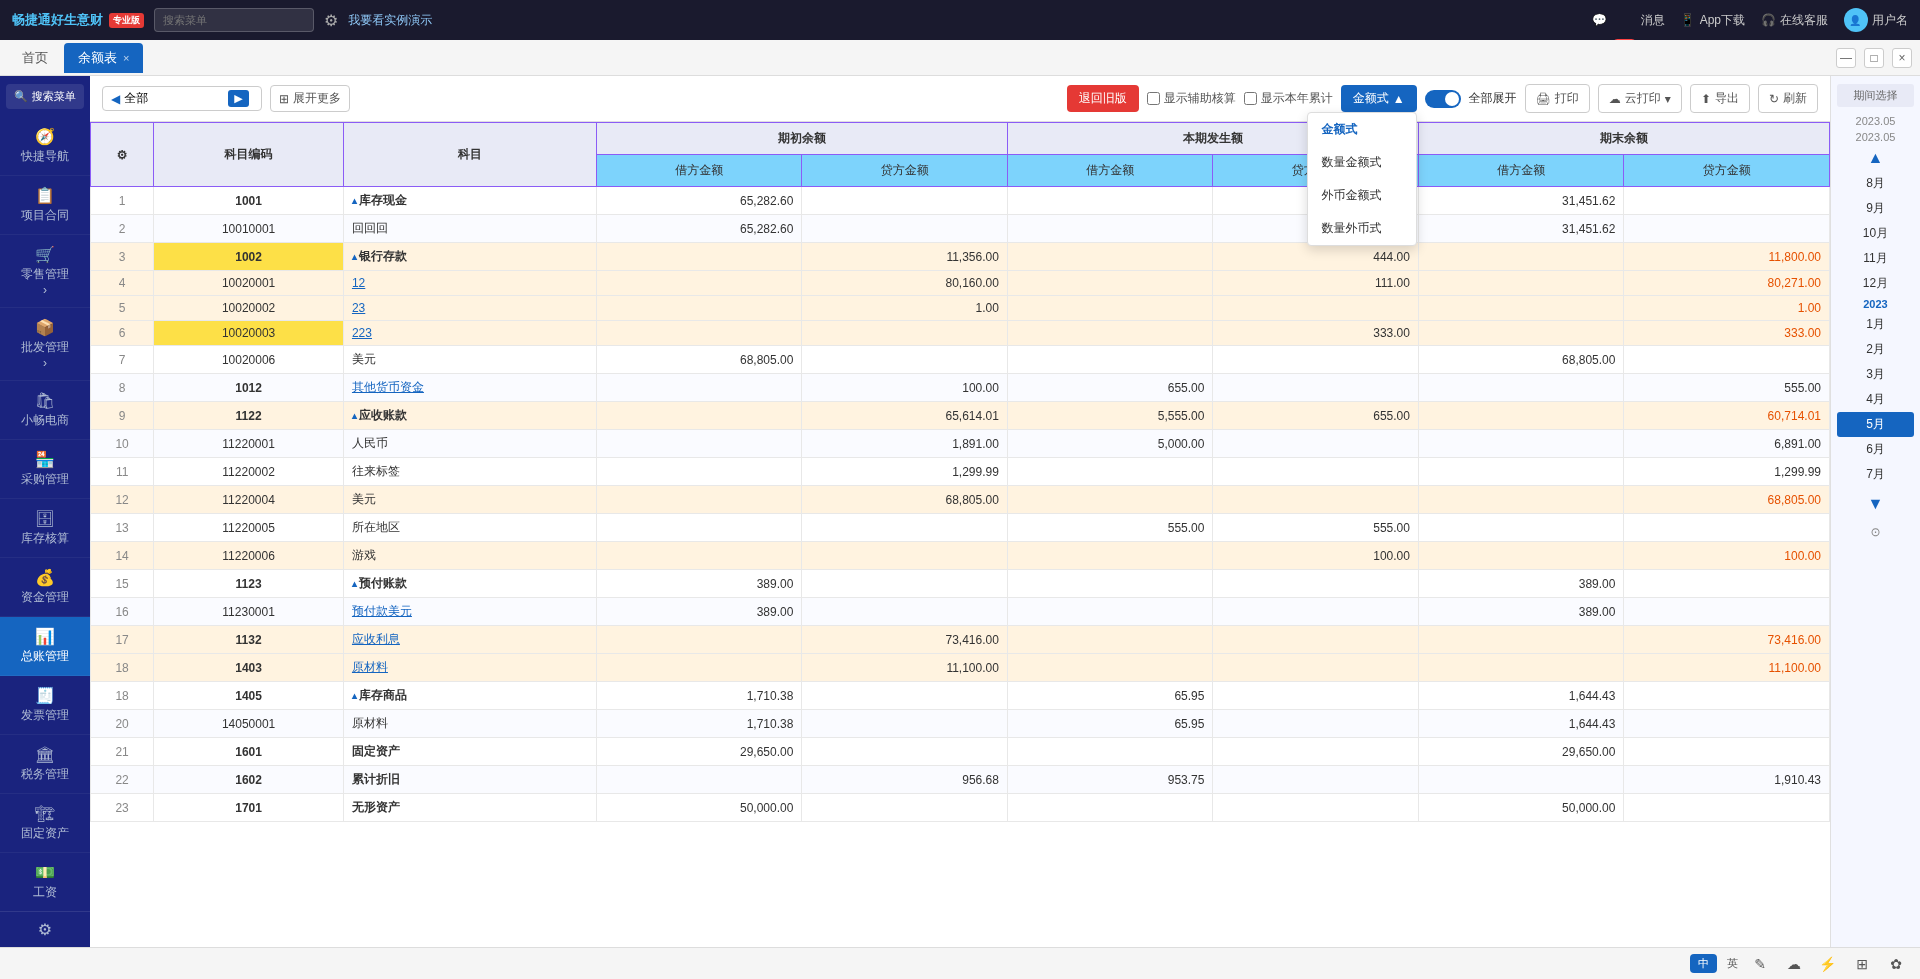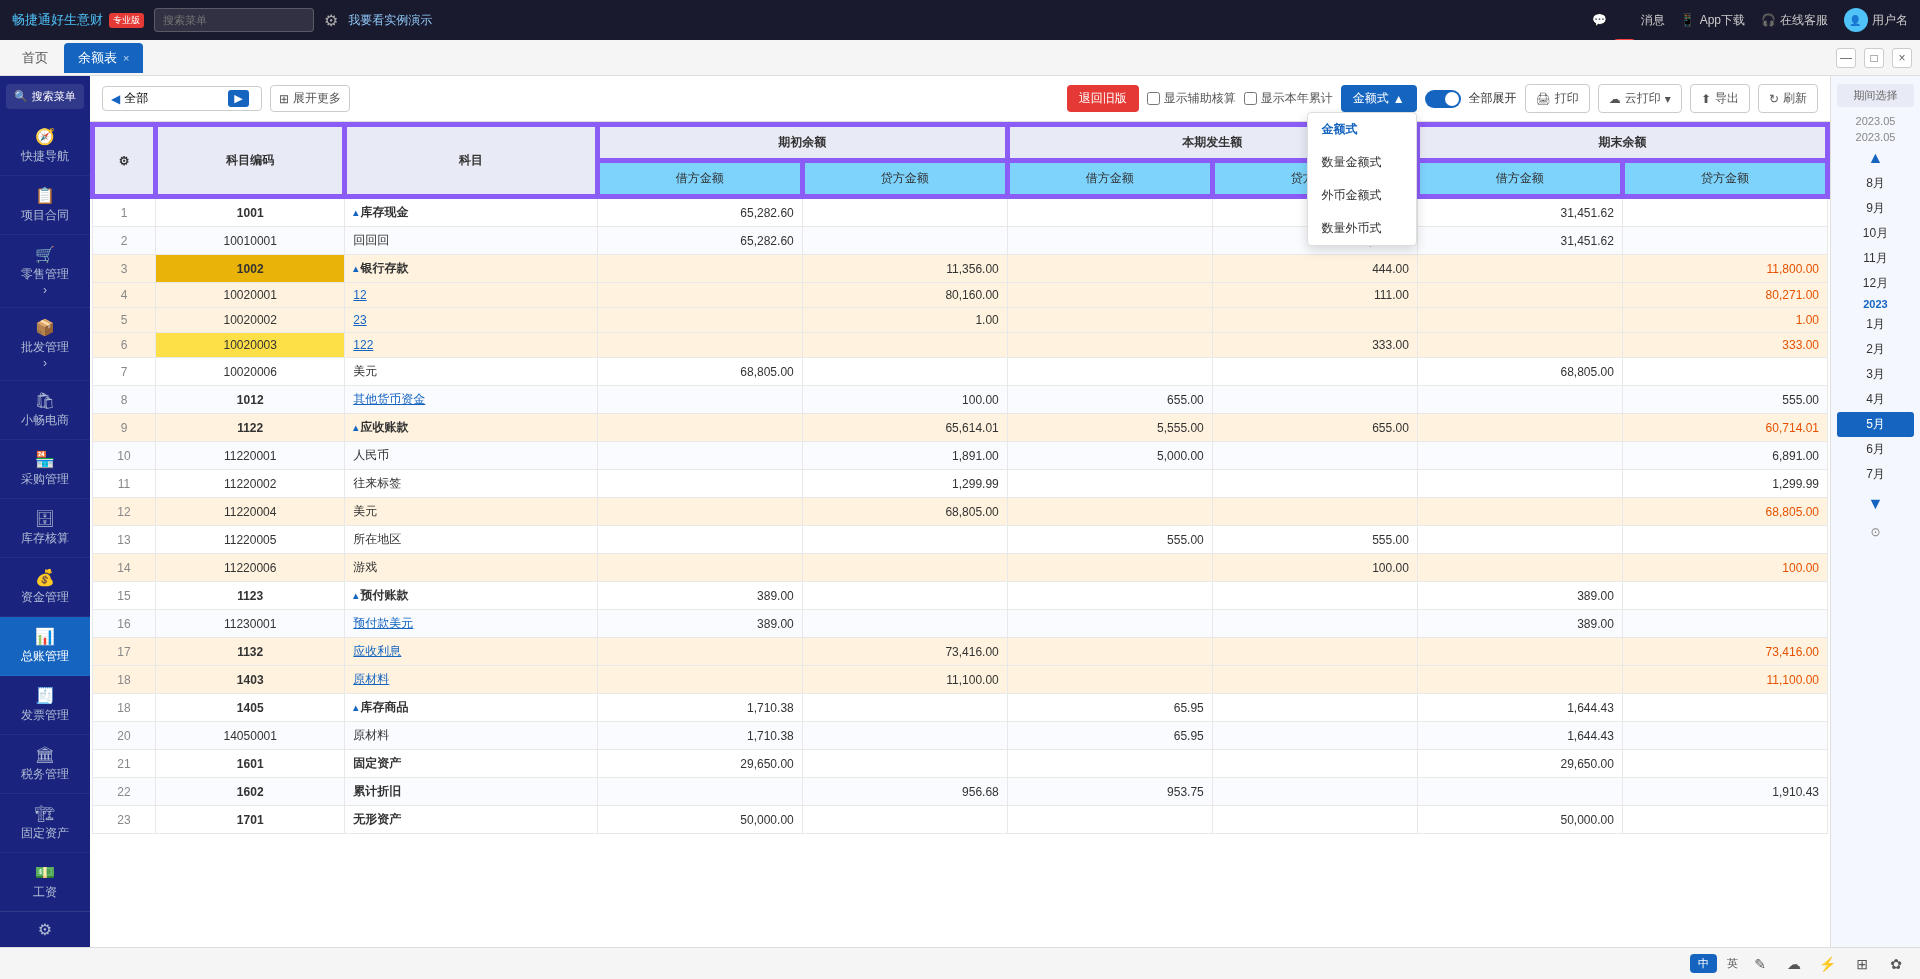--- a/index.html
+++ b/index.html
@@ -1,21 +1,21 @@
 <!DOCTYPE html>
 <html><head>
   <meta charset="utf-8">
   <style>
     * { margin: 0; padding: 0; box-sizing: border-box; }
     body { font-family: 'Microsoft YaHei', Arial, sans-serif; font-size: 12px; background: #f0f2f5; color: #333; width: 1920px; height: 979px; overflow: hidden; display: flex; flex-direction: column; }
 
     
     .top-bar { height: 40px; background: #1a1a2e; display: flex; align-items: center; padding: 0 12px; justify-content: space-between; flex-shrink: 0; }
     .top-bar-left { display: flex; align-items: center; gap: 10px; }
-    .app-logo { color: #4fc3f7; font-size: 13px; font-weight: normal; display: flex; align-items: center; gap: 6px; }
+    .app-logo { color: #4fc3f7; font-size: 13px; font-weight: bold; display: flex; align-items: center; gap: 6px; }
     .app-logo-badge { font-size: 9px; background: #e53935; color: white; padding: 1px 4px; border-radius: 3px; }
     .top-search { background: rgba(255,255,255,0.1); border: 1px solid rgba(255,255,255,0.2); border-radius: 4px; color: white; width: 160px; height: 24px; padding: 0 8px; font-size: 11px; }
     .top-bar-right { display: flex; align-items: center; gap: 16px; color: #ccc; font-size: 12px; }
     .top-bar-icon { display: flex; align-items: center; gap: 4px; cursor: pointer; }
     .notification-badge { background: #ff4444; color: white; border-radius: 8px; padding: 0 4px; font-size: 10px; margin-top: 48px; }
     .user-avatar { width: 24px; height: 24px; background: #4fc3f7; border-radius: 50%; display: flex; align-items: center; justify-content: center; color: white; font-size: 10px; }
 
     
     .tab-bar { height: 36px; background: #f5f5f5; border-bottom: 1px solid #ddd; display: flex; align-items: center; padding: 0 8px; gap: 2px; flex-shrink: 0; }
     .tab-home { padding: 6px 14px; color: #555; cursor: pointer; font-size: 13px; }
@@ -57,21 +57,21 @@
 
     
     .dropdown-wrapper { position: relative; }
     .dropdown-menu { position: absolute; top: 100%; right: 0; background: white; border: 1px solid #ddd; border-radius: 4px; box-shadow: 0 4px 12px rgba(0,0,0,0.15); z-index: 100; min-width: 110px; }
     .dropdown-item { padding: 8px 14px; font-size: 12px; cursor: pointer; color: #333; }
     .dropdown-item.selected { color: #1565c0; font-weight: bold; }
 
     
     .table-container { flex: 1; overflow-y: auto; overflow-x: auto; }
     table { width: 100%; border-collapse: collapse; font-size: 12px; }
-    th { background: #e8eaf6; color: #333; font-weight: 600; padding: 7px 0; border: 5px solid #8b5cf6; text-align: center; white-space: nowrap; position: sticky; top: 0; z-index: 10; }
+    th { background: #e8eaf6; color: #333; font-weight: 600; padding: 7px 0; border: 1px solid #8b5cf6; text-align: center; white-space: nowrap; position: sticky; top: 0; z-index: 10; }
     th.sub-header { background: #7dd3fc; font-weight: normal; }
     td { padding: 5px 8px; border: 1px solid #e8e8e8; text-align: right; white-space: nowrap; }
     td.text-left { text-align: left; }
     td.text-center { text-align: center; }
     tr:nth-child(even) { background: #fafbff; }
     .bold-text { font-weight: bold; }
     .row-num { color: #888; text-align: center; }
     .link-text { color: #1565c0; text-decoration: underline; cursor: pointer; }
     .col-code { text-align: center; }
     .expand-icon { color: #1565c0; margin-right: 2px; font-size: 10px; }
@@ -312,21 +312,21 @@
       <td class="text-left" style=""><span>回回回</span></td>
       <td>65,282.60</td>
       <td></td>
       <td></td>
       <td>33,830.98</td>
       <td>31,451.62</td>
       <td style=""></td>
     </tr>
             <tr class="highlighted-row">
       <td class="row-num text-center" style="background: rgb(255, 243, 224);">3</td>
-      <td class="col-code" style="font-weight: bold; background: #eab308;">1002</td>
+      <td class="col-code" style="font-weight: bold; background: #fde047;">1002</td>
       <td class="text-left" style="background:#fff3e0;"><span class="bold-text"><span class="expand-icon">▴</span>银行存款</span></td>
       <td style="background: rgb(255, 243, 224);"></td>
       <td style="background: rgb(255, 243, 224);">11,356.00</td>
       <td style="background: rgb(255, 243, 224);"></td>
       <td style="background: rgb(255, 243, 224);">444.00</td>
       <td style="background: rgb(255, 243, 224);"></td>
       <td style="background: rgb(255, 243, 224); color: rgb(230, 81, 0);">11,800.00</td>
     </tr>
             <tr class="highlighted-row">
       <td class="row-num text-center" style="background: rgb(255, 243, 224);">4</td>
@@ -346,21 +346,21 @@
       <td style="background: rgb(255, 243, 224);"></td>
       <td style="background: rgb(255, 243, 224);">1.00</td>
       <td style="background: rgb(255, 243, 224);"></td>
       <td style="background: rgb(255, 243, 224);"></td>
       <td style="background: rgb(255, 243, 224);"></td>
       <td style="background: rgb(255, 243, 224); color: rgb(230, 81, 0);">1.00</td>
     </tr>
             <tr class="highlighted-row">
       <td class="row-num text-center" style="background: rgb(255, 243, 224);">6</td>
       <td class="col-code" style="background: #fde047;">10020003</td>
-      <td class="text-left" style="background:#fff3e0;"><span class="link-text">122</span></td>
+      <td class="text-left" style="background:#fff3e0;"><span class="link-text">223</span></td>
       <td style="background: rgb(255, 243, 224);"></td>
       <td style="background: rgb(255, 243, 224);"></td>
       <td style="background: rgb(255, 243, 224);"></td>
       <td style="background: rgb(255, 243, 224);">333.00</td>
       <td style="background: rgb(255, 243, 224);"></td>
       <td style="background: rgb(255, 243, 224); color: rgb(230, 81, 0);">333.00</td>
     </tr>
             <tr>
       <td class="row-num text-center">7</td>
       <td class="col-code" style="">10020006</td>

